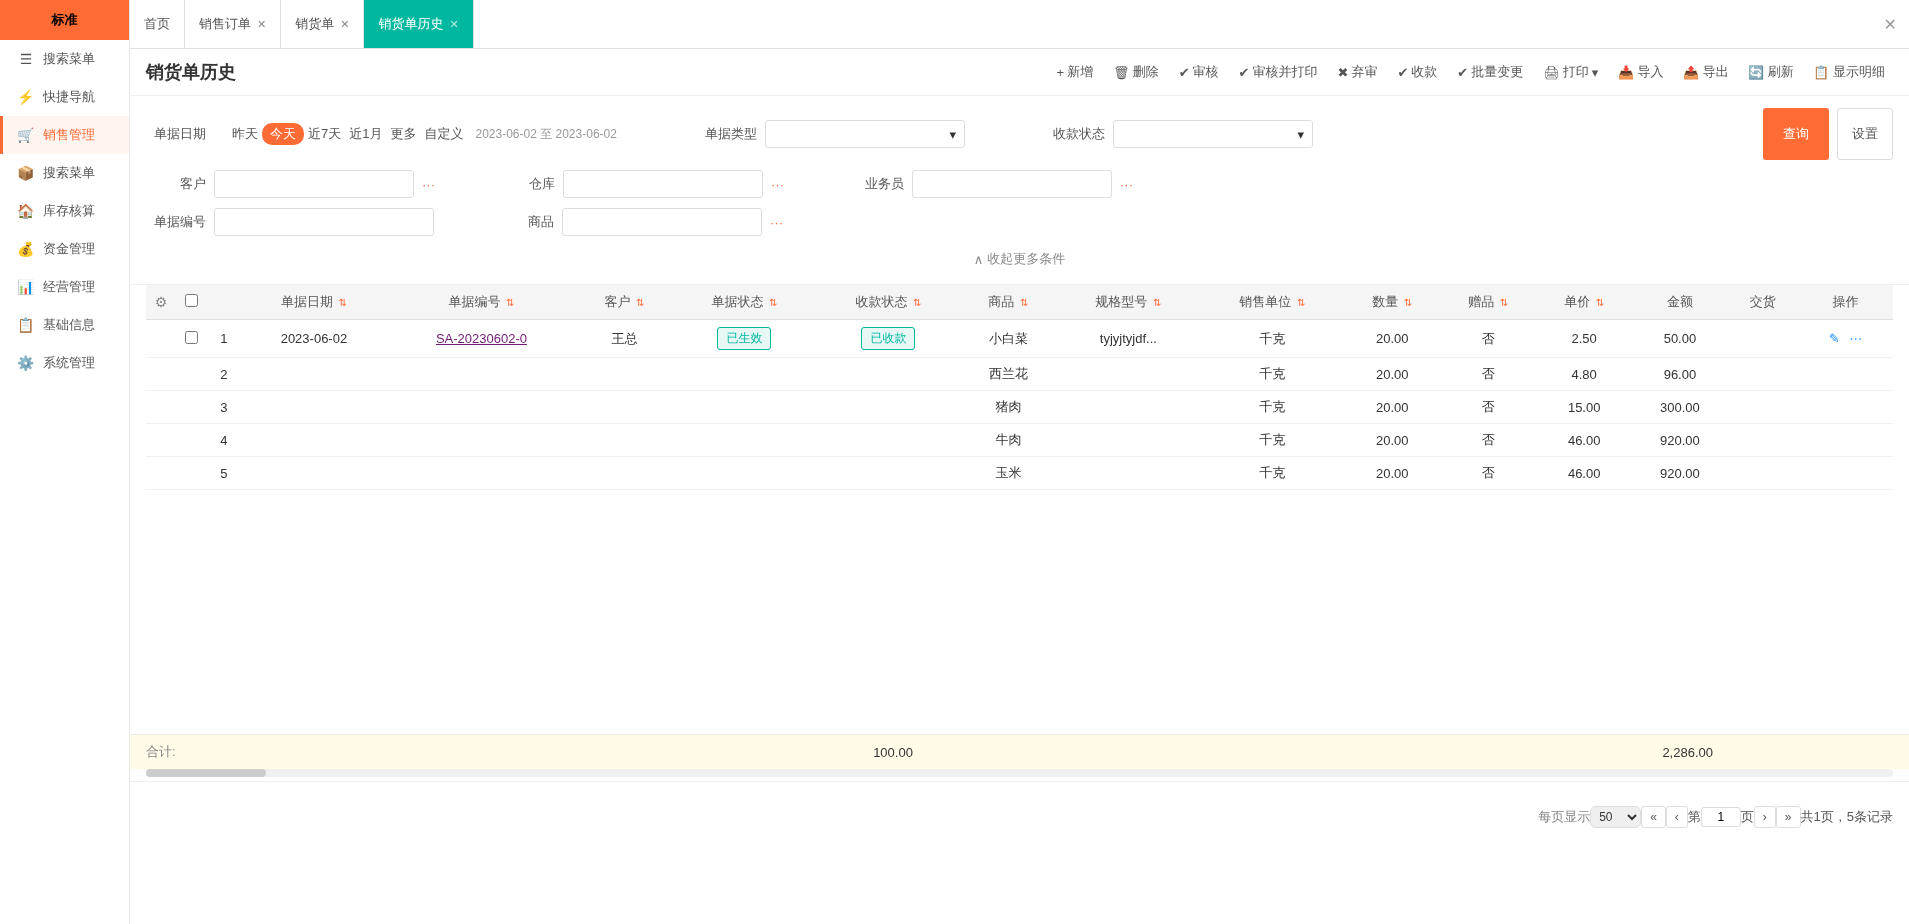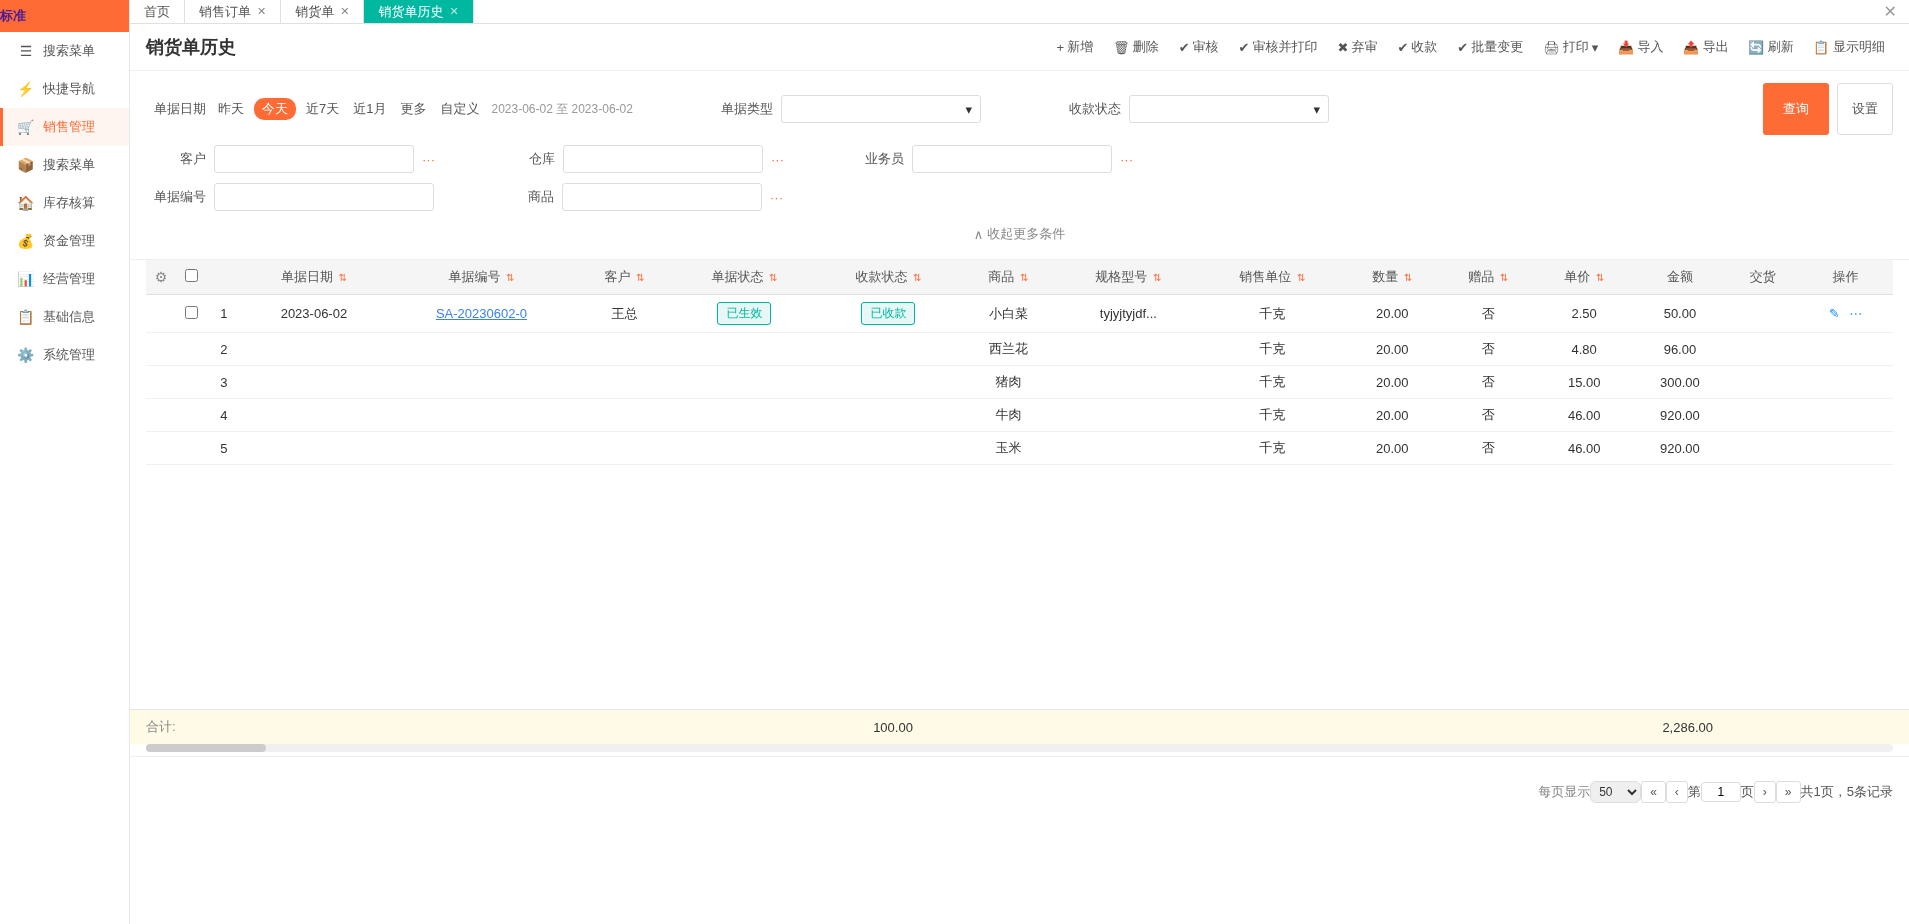--- a/index.html
+++ b/index.html
@@ -9,25 +9,26 @@
     .sidebar {
       width: 130px;
       background: #fff;
       border-right: 1px solid #e8e8e8;
       display: flex;
       flex-direction: column;
       flex-shrink: 0;
       height: 100%;
     }
     .sidebar-logo {
-      height: 32px;
+      height: 40px;
       background: #ff6b35;
       display: flex;
       align-items: center;
-      color: #4c1d95;
+      justify-content: center;
+      color: #000000;
       font-size: 14px;
       font-weight: bold;
     }
     .sidebar-item {
       display: flex;
       align-items: center;
       padding: 10px 14px;
       cursor: pointer;
       color: #555;
       border-left: 3px solid transparent;
@@ -43,21 +44,21 @@
       flex-direction: column;
       overflow: hidden;
     }
 
     
     .tab-bar {
       display: flex;
       align-items: center;
       background: #fff;
       border-bottom: 1px solid #e0e0e0;
-      height: 24px;
+      height: 49px;
       flex-shrink: 0;
     }
     .tab {
       display: flex;
       align-items: center;
       padding: 0 14px;
       height: 100%;
       cursor: pointer;
       color: #555;
       border-right: 1px solid #e0e0e0;
@@ -161,22 +162,22 @@
       color: #333;
       outline: none;
       background: #fff;
       display: flex;
       align-items: center;
       justify-content: space-between;
       cursor: pointer;
     }
     .date-shortcuts {
       display: flex;
-      gap: 6px;
-      font-size: 12px;
+      font-size: 12px;
+      margin-left: 14px;
     }
     .date-shortcut {
       cursor: pointer;
       color: #555;
       padding: 2px 4px;
     }
     .date-shortcut.active {
       background: #ff6b35;
       color: #fff;
       border-radius: 10px;
@@ -262,21 +263,21 @@
       color: #333;
     }
     .status-badge {
       display: inline-block;
       padding: 2px 8px;
       border-radius: 3px;
       font-size: 12px;
     }
     .status-active { background: #e6f7f5; color: #00b8a0; border: 1px solid #00b8a0; }
     .status-paid { background: #e6f7f5; color: #00b8a0; border: 1px solid #00b8a0; }
-    .link-text { color: #3b82f6; cursor: pointer; text-decoration: underline; }
+    .link-text { color: #701a75; cursor: pointer; text-decoration: underline; }
     .settings-col { width: 30px; }
     .checkbox-col { width: 30px; }
     .gear-btn {
       background: none;
       border: none;
       cursor: pointer;
       color: #888;
       font-size: 14px;
     }
 

